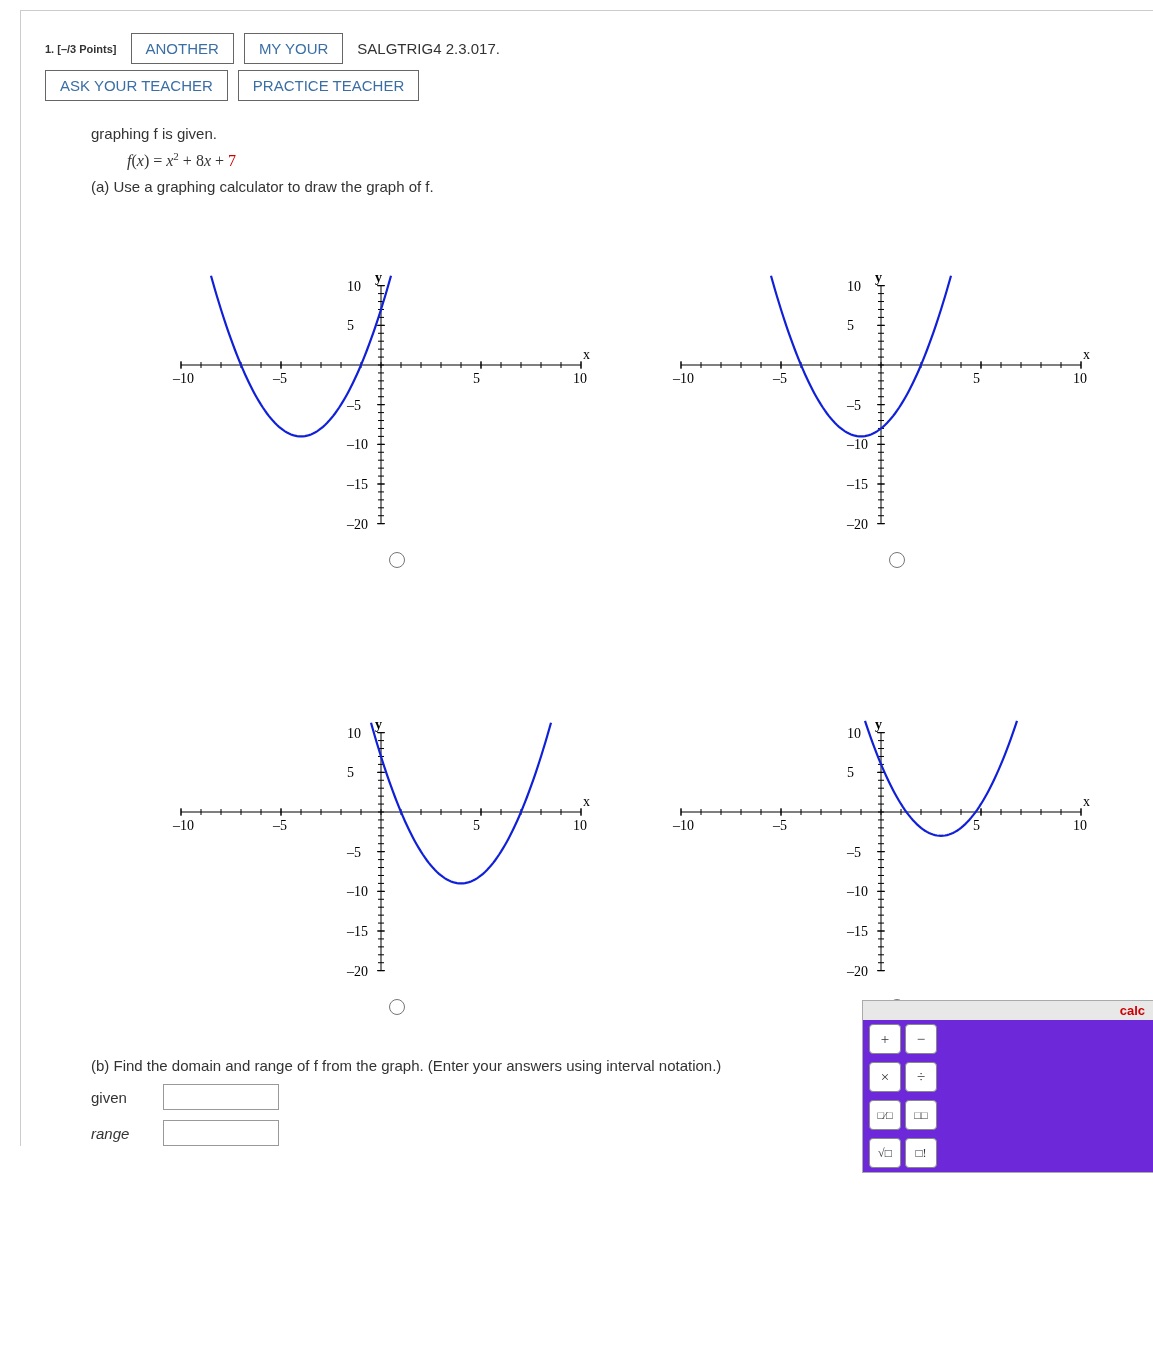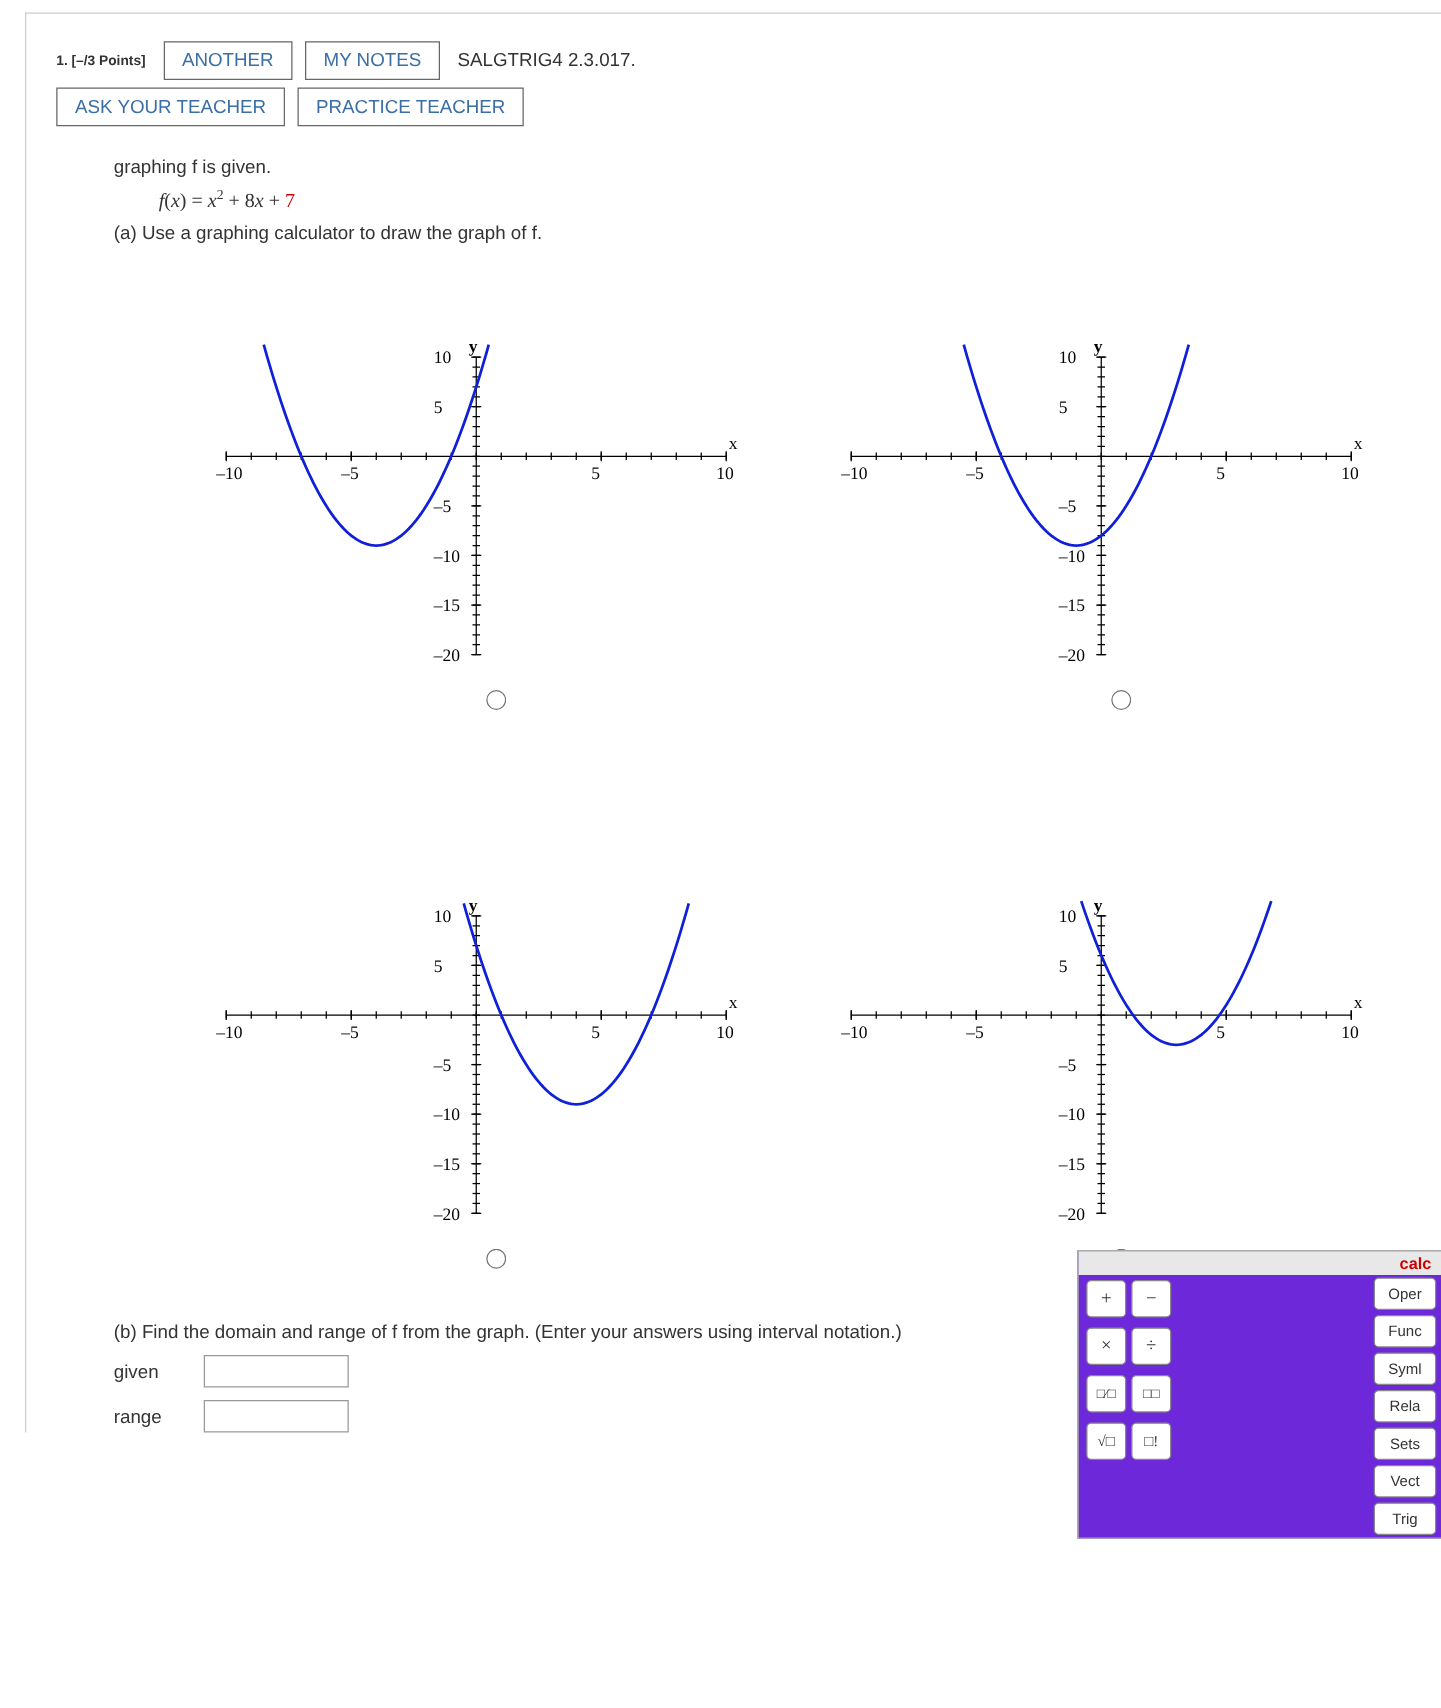--- a/index.html
+++ b/index.html
@@ -29,21 +29,21 @@
     .pad .cat{ width:48px; border:1px solid #888; background:#fff; display:flex; align-items:center; justify-content:center; font-size:12px; cursor:pointer; border-radius:4px; margin:2px 4px; height:24px;}
     .top-border { border-top:1px solid #ccc; border-left:1px solid #ccc; padding-top:16px; padding-left:0; margin-left:10px;}
   </style>
 </head>
 <body>
 
 <div class="top-border">
   <div class="head-row">
     <span class="pts">1. [–/3 Points]</span>
     <button class="btn">ANOTHER</button>
-    <button class="btn">MY NOTES</button>
+    <button class="btn">MY YOUR</button>
     <span class="src">SALGTRIG4 2.3.017.</span>
   </div>
   <div class="head-row2">
     <button class="btn">ASK YOUR TEACHER</button>
     <button class="btn">PRACTICE TEACHER</button>
   </div>
 
   <div class="content">
     <div class="ptxt"><span>graphing f is given.</span></div>
     <div class="eq">
@@ -389,21 +389,21 @@
           </div>
         </div>
     </div>
 
     <div class="partb">(b) Find the domain and range of f from the graph. (Enter your answers using interval notation.)</div>
     <div class="inp-row">
       <label style="width:58px;">given</label>
       <input type="text" style="">
     </div>
     <div class="inp-row">
-      <label style="width:58px;">range</label>
+      <label style="width:58px;font-style:italic;">range</label>
       <input type="text" style="">
     </div>
   </div>
 </div>
 
 <div class="pad">
   <div class="hdr">calc</div>
   <div class="row">
     <div style="flex:1">
       <div class="keys">
@@ -416,23 +416,14 @@
       </div>
       <div class="keys">
         <div class="key" style="font-size:11px">□⁄□</div>
         <div class="key" style="font-size:11px">□□</div>
       </div>
       <div class="keys">
         <div class="key" style="font-size:12px">√□</div>
         <div class="key" style="font-size:12px">□!</div>
       </div>
     </div>
-    <div style="display:flex;flex-direction:column;">
-      <div class="cat">Oper</div>
-      <div class="cat">Func</div>
-      <div class="cat">Syml</div>
-      <div class="cat">Rela</div>
-      <div class="cat">Sets</div>
-      <div class="cat">Vect</div>
-      <div class="cat">Trig</div>
-    </div>
   </div>
 </div>
 
 </body></html>

